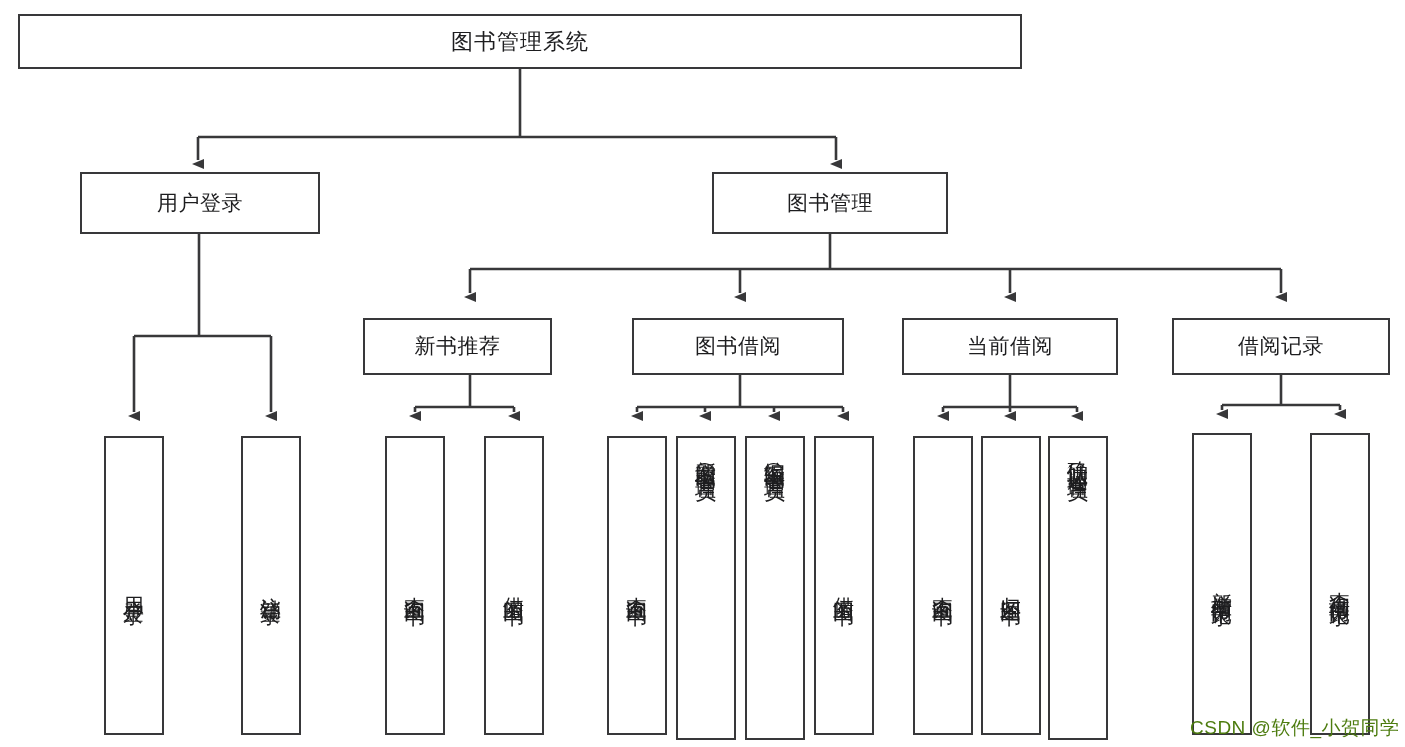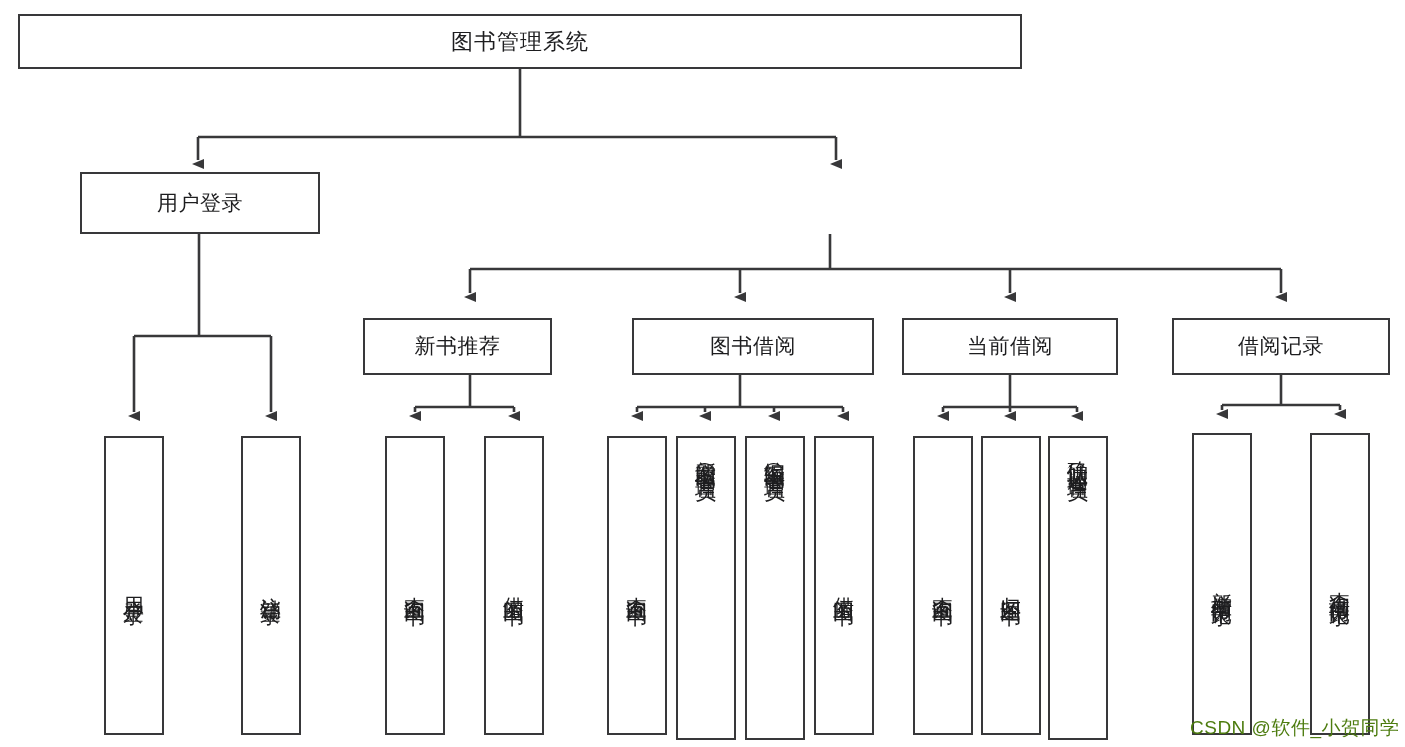--- a/index.html
+++ b/index.html
@@ -107,25 +107,28 @@
     </g>
   </svg>
 
   <div class="node root" style="left:18px;top:14px;width:1004px;height:55px;">
     <span class="lbl">图书管理系统</span>
   </div>
 
   <div class="node h" style="left:80px;top:172px;width:240px;height:62px;">
     <span class="lbl">用户登录</span>
   </div>
+  <div class="node h" style="left:712px;top:172px;width:236px;height:62px;">
+    <span class="lbl">图书管理</span>
+  </div>
 
   <div class="node h" style="left:363px;top:318px;width:189px;height:57px;">
     <span class="lbl">新书推荐</span>
   </div>
-  <div class="node h" style="left:632px;top:318px;width:242px;height:57px;">
+  <div class="node h" style="left:632px;top:318px;width:212px;height:57px;">
     <span class="lbl">图书借阅</span>
   </div>
   <div class="node h" style="left:902px;top:318px;width:216px;height:57px;">
     <span class="lbl">当前借阅</span>
   </div>
   <div class="node h" style="left:1172px;top:318px;width:218px;height:57px;">
     <span class="lbl">借阅记录</span>
   </div>
 
   <div class="node v mid" style="left:104px;top:436px;width:60px;height:299px;">

